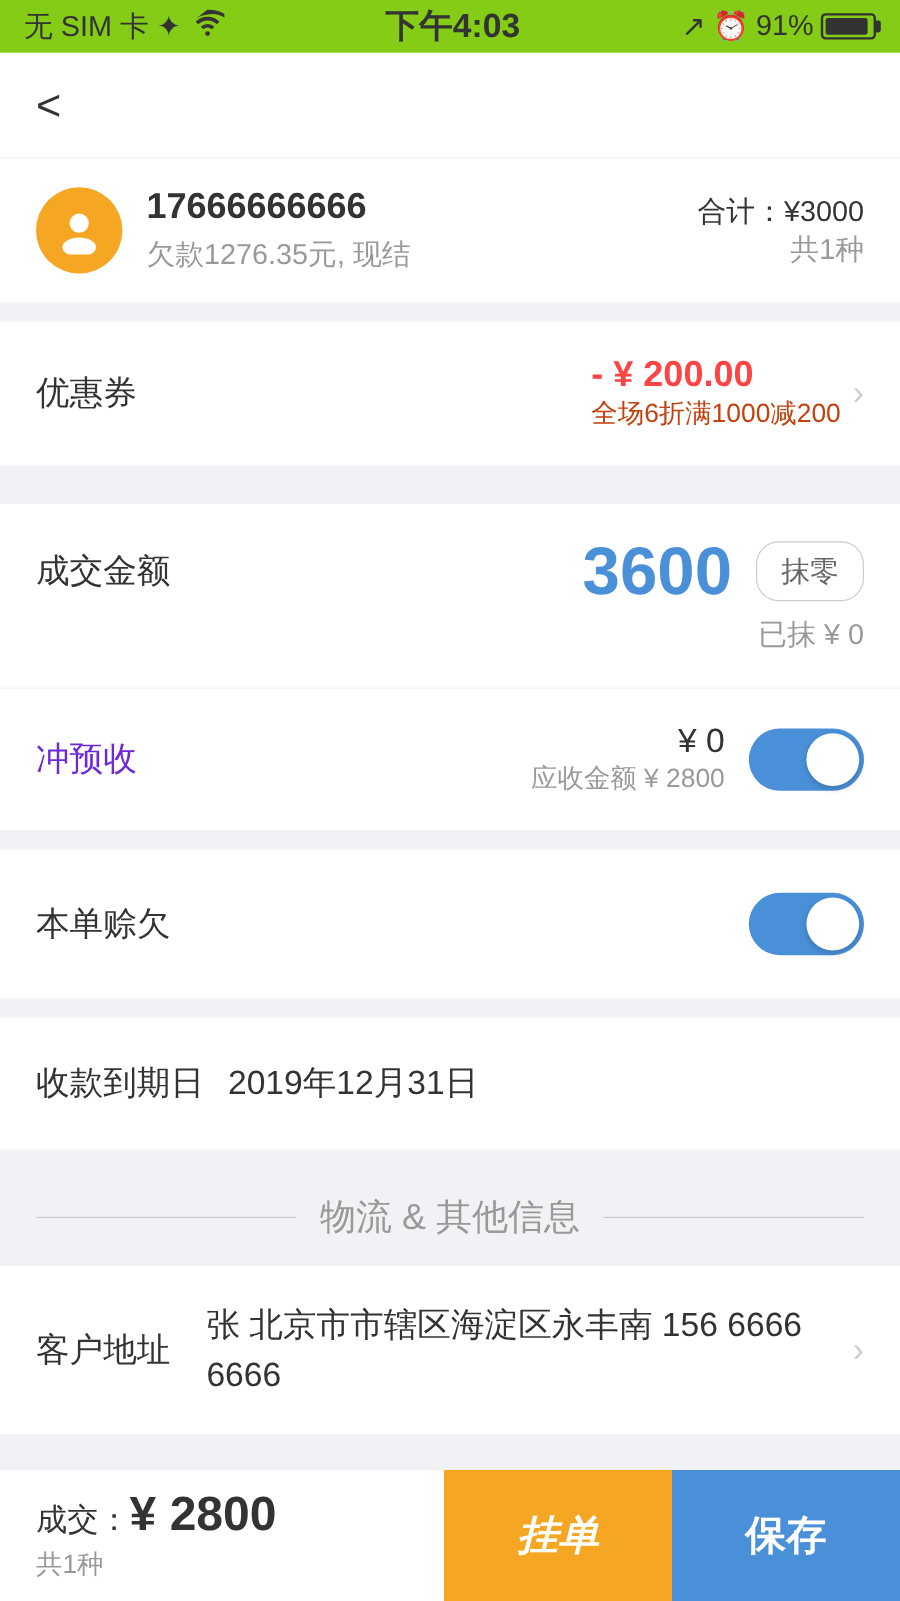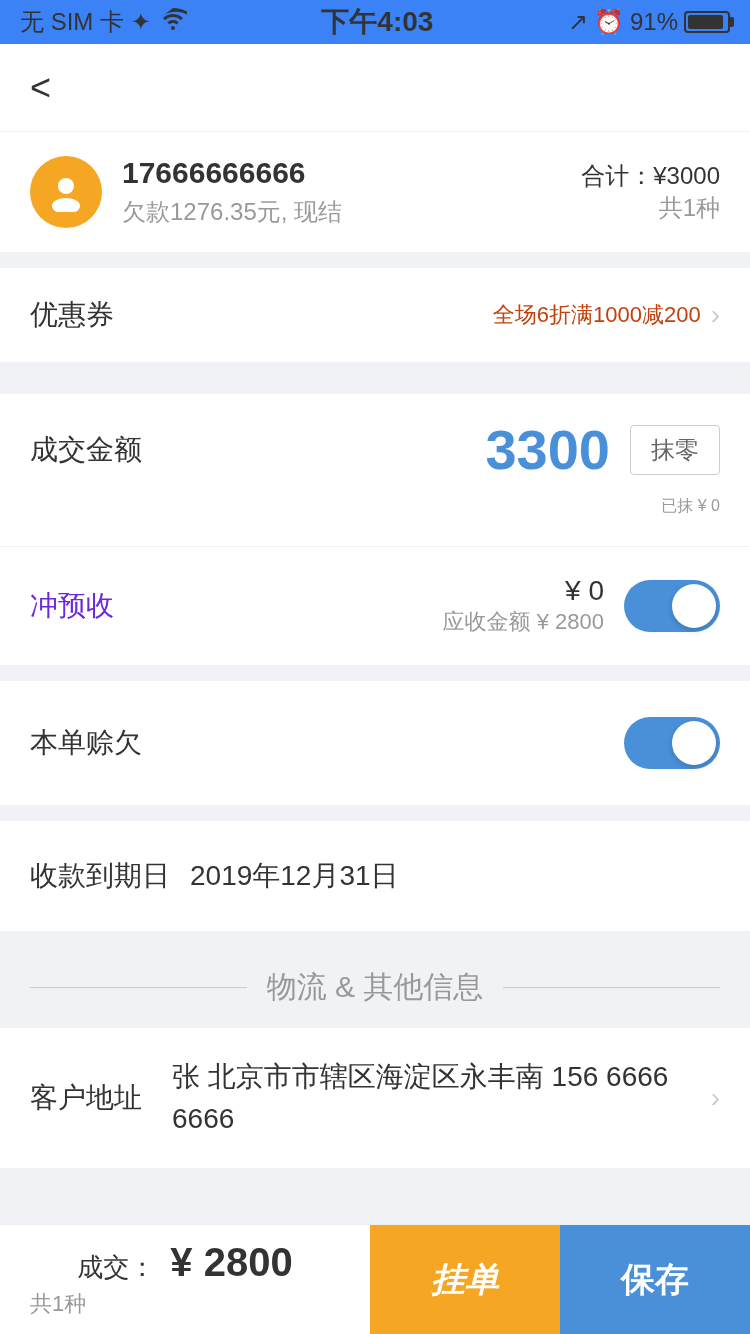--- a/index.html
+++ b/index.html
@@ -10,21 +10,21 @@
       font-family: -apple-system, "PingFang SC", "Helvetica Neue", sans-serif;
       background: #f0f2f5;
       color: #333;
       font-size: 28px;
       position: relative;
     }
 
     
     .status-bar {
       height: 44px;
-      background: #3b82f6;
+      background: #84cc16;
       display: flex;
       align-items: center;
       justify-content: space-between;
       padding: 0 20px;
       font-size: 24px;
       font-weight: 500;
     }
     .status-left { display: flex; align-items: center; gap: 8px; }
     .status-center { font-size: 28px; font-weight: 600; }
     .status-right { display: flex; align-items: center; gap: 6px; font-size: 24px; }
@@ -113,28 +113,28 @@
       display: flex;
       align-items: center;
       justify-content: space-between;
       margin-bottom: 8px;
     }
     .deal-label { font-size: 28px; color: #333; }
     .deal-amount-group { display: flex; align-items: center; gap: 20px; }
     .deal-amount { font-size: 56px; font-weight: 700; color: #4a90d9; line-height: 1; }
     .round-btn {
       border: 1px solid #ccc;
-      border-radius: 4px;
+      border-radius: 19px;
       padding: 8px 20px;
       font-size: 24px;
       color: #666;
       background: #fff;
       cursor: pointer;
     }
-    .deal-sub { font-size: 16px; color: #999; text-align: left; margin-left: 16px; }
+    .deal-sub { font-size: 24px; color: #999; text-align: left; margin-left: 16px; }
 
     
     .prereceive-section {
       background: #fff;
       padding: 28px 30px;
       border-top: 1px solid #f0f2f5;
     }
     .prereceive-row {
       display: flex;
       align-items: center;
@@ -220,21 +220,21 @@
       align-items: center;
       border-top: 1px solid #eee;
     }
     .bottom-summary {
       flex: 1;
       padding: 0 30px;
       display: flex;
       flex-direction: column;
       gap: 4px;
     }
-    .bottom-deal { display: flex; align-items: baseline; gap: 15px; justify-content: center; }
+    .bottom-deal { display: flex; align-items: baseline; gap: 0; }
     .bottom-deal-label { font-size: 26px; color: #333; }
     .bottom-deal-amount { font-size: 40px; font-weight: 700; color: #333; }
     .bottom-count { font-size: 22px; color: #999; }
     .btn-hang {
       width: 190px;
       height: 110px;
       background: #f5a623;
       display: flex;
       align-items: center;
       justify-content: center;
@@ -304,33 +304,34 @@
         <span>合计：</span><span>¥3000</span>
       </div>
       <div class="total-count">共1种</div>
     </div>
   </div>
 
   <div class="coupon-row">
     <span class="coupon-label">优惠券</span>
     <div class="coupon-right">
       <div>
+        <span class="coupon-discount">- ¥ 200.00</span>
         <span class="coupon-desc">全场6折满1000减200</span>
       </div>
       <span class="chevron">›</span>
     </div>
   </div>
 
   <div class="section-divider"></div>
 
   <div class="deal-section">
     <div class="deal-row">
       <span class="deal-label">成交金额</span>
       <div class="deal-amount-group">
-        <span class="deal-amount">3300</span>
+        <span class="deal-amount">3600</span>
         <button class="round-btn">抹零</button>
       </div>
     </div>
     <div style="text-align:right;">
       <span class="deal-sub">已抹  ¥ 0</span>
     </div>
   </div>
 
   <div class="prereceive-section">
     <div class="prereceive-row">

